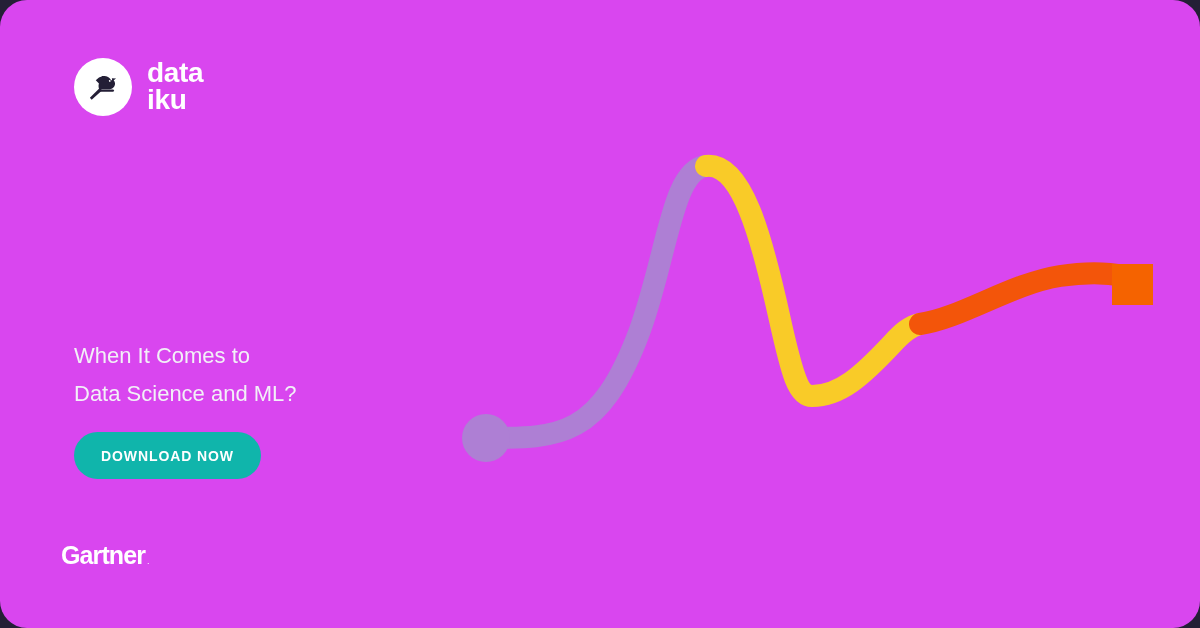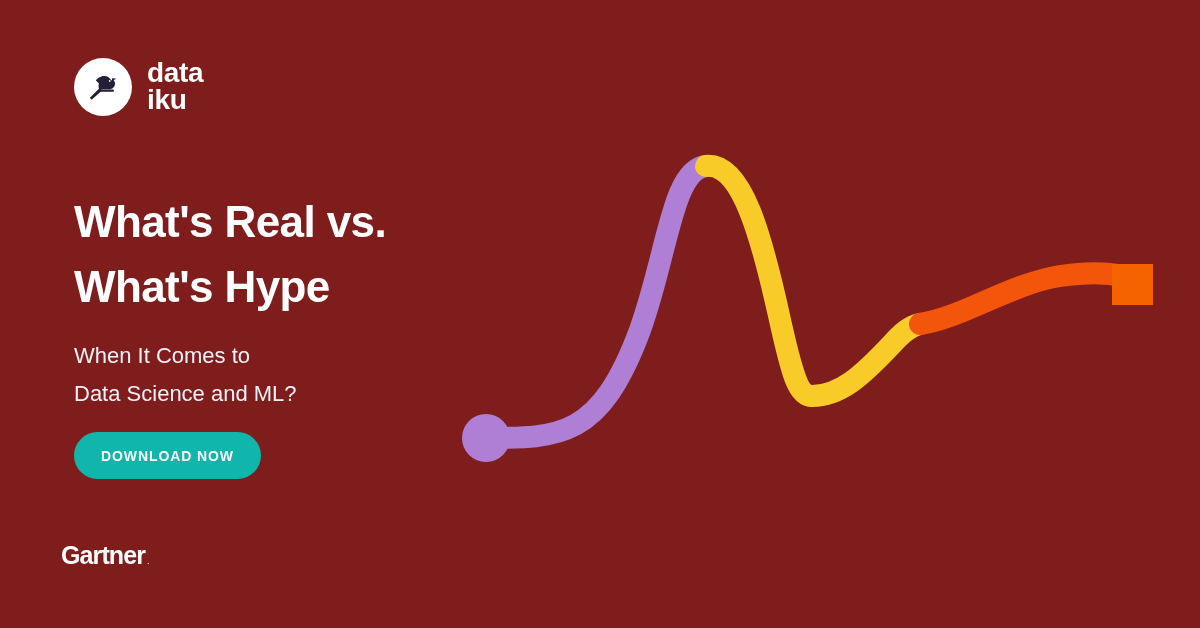--- a/index.html
+++ b/index.html
@@ -121,21 +121,21 @@
   #curve {
     position:absolute;
     left:0; top:0;
     width:1200px; height:628px;
     pointer-events:none;
   }
 </style>
 </head>
 <body>
 
-<div id="banner" style="background: #7f1d1d;">
+<div id="banner" style="background: #d946ef; border-radius: 27px;">
 
   <svg id="curve" viewBox="0 0 1200 628" width="1200" height="628" aria-hidden="true">
     <g fill="none" stroke-width="22" stroke-linecap="round" stroke-linejoin="round">
       <path stroke="#ae7fd4" d="M 486 438 C 560 438 600 438 640 330 C 668 252 672 170 706 166"></path>
       <path stroke="#f9cb28" d="M 706 166 C 742 162 762 238 780 320 C 792 374 798 396 812 396 C 840 396 862 376 892 344 C 902 333 910 326 920 324"></path>
       <path stroke="#f3550a" d="M 920 324 C 962 318 1010 284 1060 276 C 1086 272 1104 272 1124 276"></path>
     </g>
     <circle cx="486" cy="438" r="24" fill="#ae7fd4"></circle>
     <rect x="1112" y="264" width="41" height="41" fill="#f56300"></rect>
   </svg>
@@ -154,22 +154,20 @@
           <rect x="27" y="35.5" width="21" height="3.4" rx="1.7"></rect>
 
           <path d="M27.2 33.4l-14.3 14.4 2.6 2.6 15.4-13.7z"></path>
         </g>
       </svg>
     </span>
     <span id="logo-wordmark">data
 iku</span>
   </div>
 
-  <h1 id="headline">What's Real vs.
-What's Hype</h1>
 
   <p id="subheadline">When It Comes to
 Data Science and ML?</p>
 
   <button id="cta" style="background: rgb(16, 181, 171); color: rgb(255, 255, 255);">DOWNLOAD NOW</button>
 
   <div id="gartner">
     <span id="gartner-word">Gartner</span>
     <span id="gartner-tm">.</span>
   </div>

